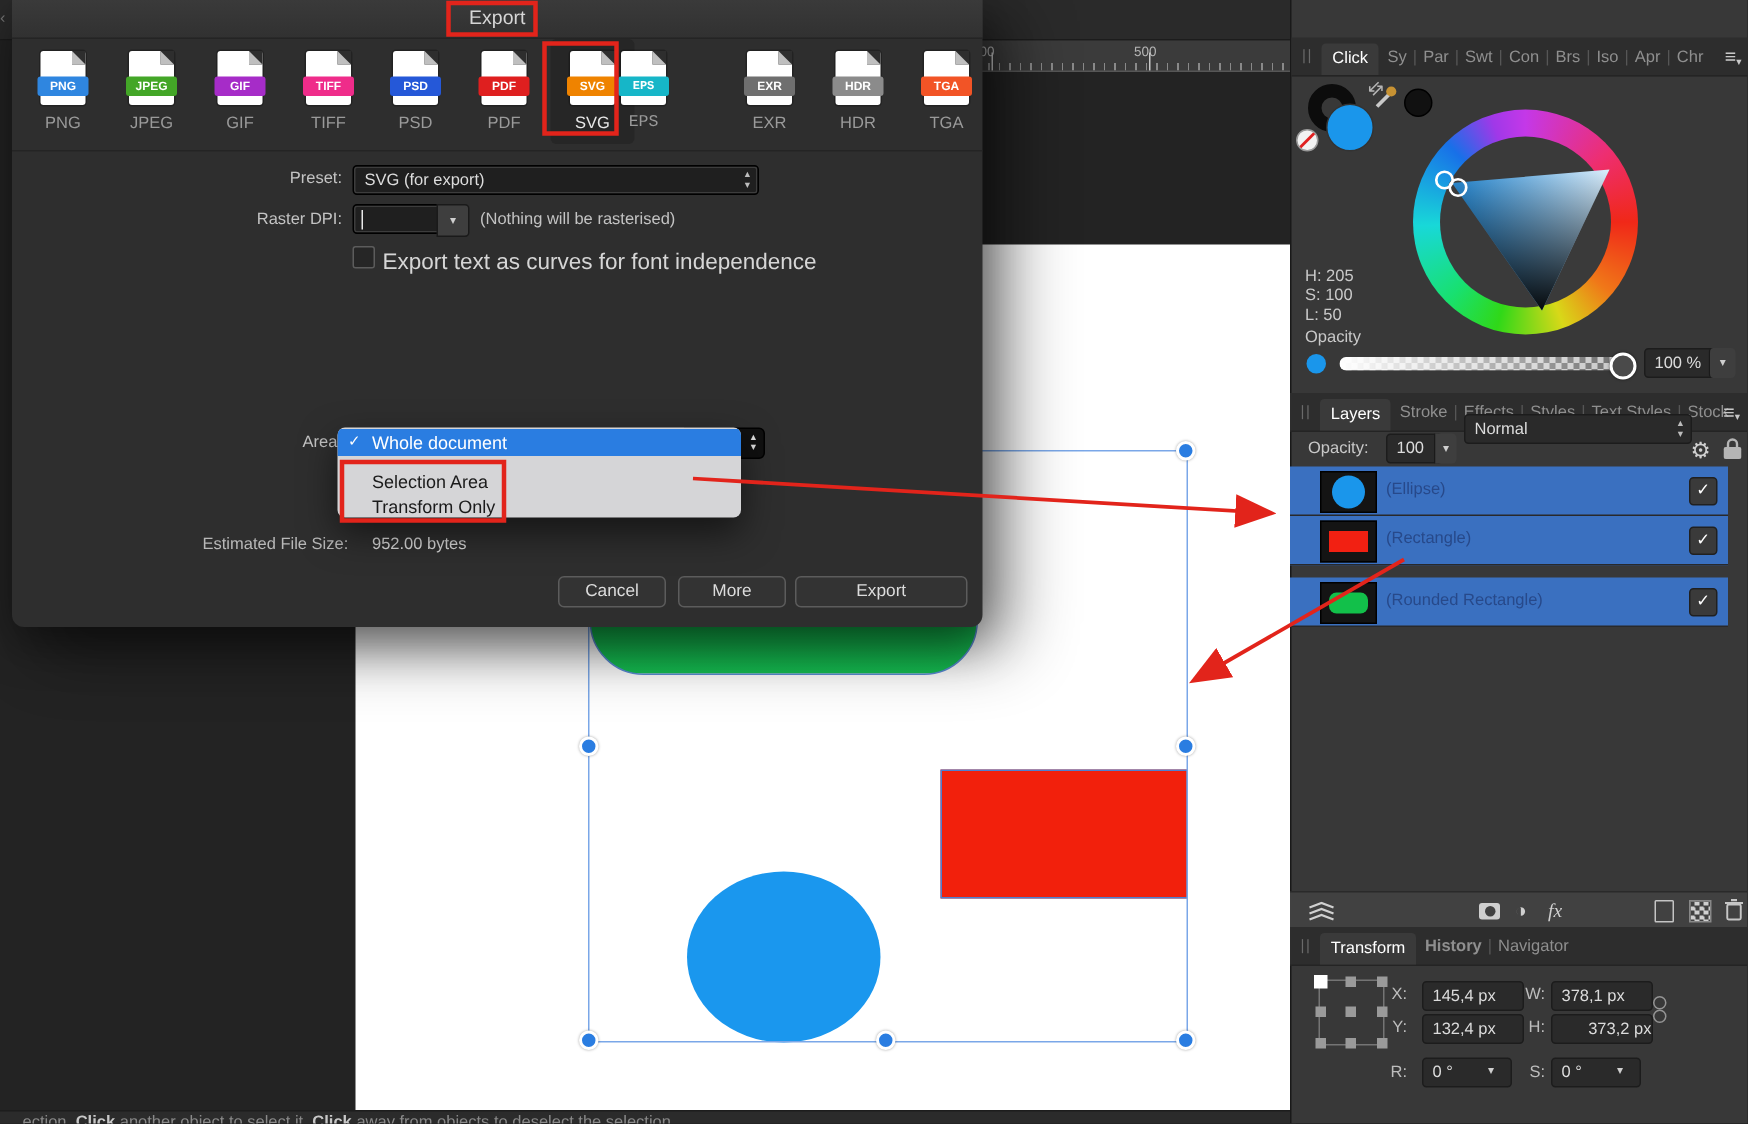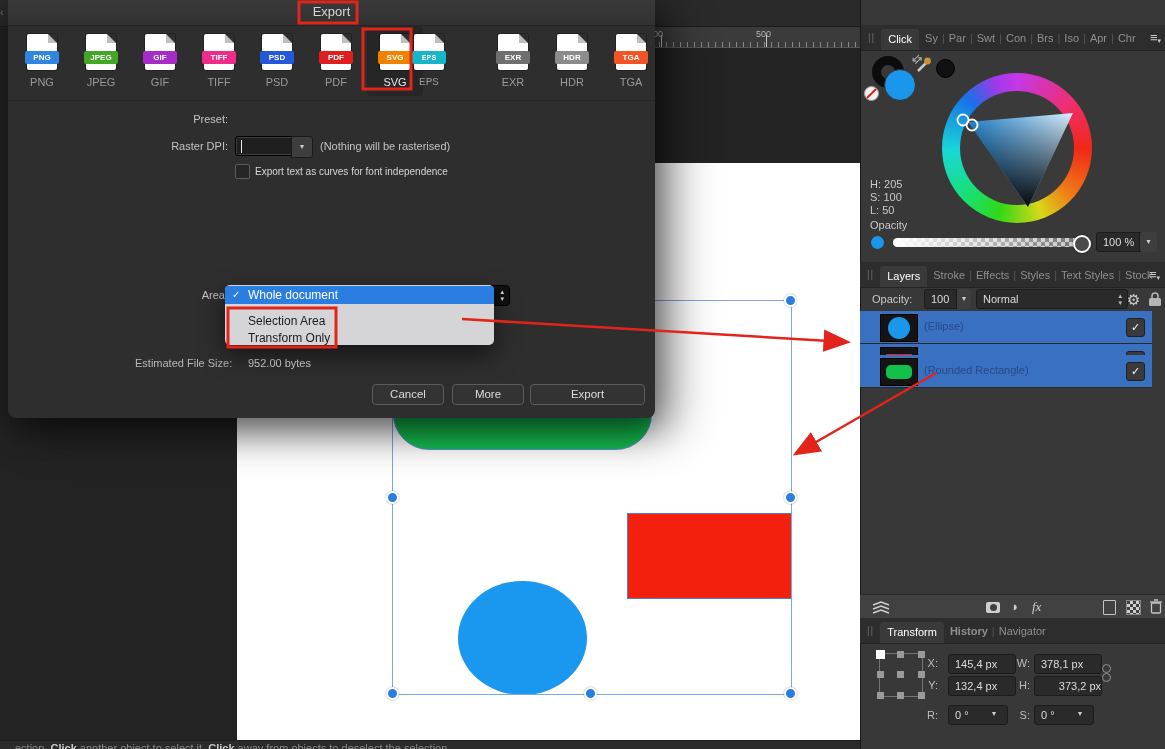--- a/index.html
+++ b/index.html
@@ -226,30 +226,37 @@
     <div class="abs fmt-icon">
         <div class="abs fmt-fold"></div>
       <div class="abs fmt-band" style="background:#f25426;">TGA</div>
       </div>
     <div class="abs fmt-name">TGA</div>
     </div>
 
   <div class="abs" style="left:0;top:100px;width:647px;height:1px;background:#242424;"></div>
 
   <div class="abs dlg-label" style="left:120px;top:113px;width:100px;">Preset:</div>
+  <div class="abs combo" style="left:227px;top:110px;width:262px;height:18px;">
+    <span>SVG (for export)</span>
+    <span class="stepper">
+        <span>▴</span>
+        <span>▾</span>
+      </span>
+  </div>
 
   <div class="abs dlg-label" style="left:120px;top:140px;width:100px;">Raster DPI:</div>
   <div class="abs combo" style="left:227px;top:136px;width:55px;height:18px;">
     <div class="abs caret"></div>
   </div>
   <div class="abs ddbtn" style="left:283px;top:136px;width:20px;height:20px;line-height:20px;border:1px solid #1a1a1a;border-radius:0 3px 3px 0;"><span>▾</span></div>
   <div class="abs" style="left:312px;top:140px;font-size:11px;color:#c3c3c3;">(Nothing will be rasterised)</div>
 
   <div class="abs chk" style="left:227px;top:164px;"></div>
-  <div class="abs" style="left:247px;top:166px;font-size:10px;color:#d6d6d6;">Export text as curves for font independence</div>
+  <div class="abs" style="left:247px;top:166px;font-size:15px;color:#d6d6d6;">Export text as curves for font independence</div>
 
   <div class="abs dlg-label" style="left:150px;top:289px;width:70px;">Area:</div>
   <div class="abs area-stub">
     <span class="stepper" style="color:#e0e0e0;">
         <span>▴</span>
         <span>▾</span>
       </span>
   </div>
 
   <div class="abs" style="left:127px;top:357px;font-size:11px;color:#b8b8b8;">Estimated File Size:</div>
@@ -340,21 +347,21 @@
   <span>Styles</span>
     <span class="sep">|</span>
   <span>Text Styles</span>
     <span class="sep">|</span>
   <span>Stock</span>
   <span class="burger"><span>≡</span><small>▾</small></span>
 </div>
 <div class="abs ptext" style="left:872px;top:293px;">Opacity:</div>
 <div class="abs valbox" style="left:924px;top:289px;width:30px;height:18px;">100 %</div>
 <div class="abs ddbtn" style="left:956px;top:289px;width:14px;height:20px;line-height:20px;border-radius:0 3px 3px 0;"><span>▾</span></div>
-<div class="abs valbox" style="left:976px;top:289px;width:144px;height:18px;">
+<div class="abs valbox" style="left:976px;top:276px;width:144px;height:18px;">
   <span>Normal</span>
   <span class="stepper">
       <span>▴</span>
       <span>▾</span>
     </span>
 </div>
 <span class="abs icn" style="left:1127px;top:291px;font-size:15px;">⚙</span>
 <svg class="abs" style="left:1149px;top:292px;" width="12" height="14">
   <rect y="6" width="12" height="8" rx="1.5" fill="#b5b5b5"></rect>
   <path d="M3 6V4a3 3 0 0 1 6 0v2" stroke="#b5b5b5" stroke-width="1.6" fill="none"></path>
@@ -367,21 +374,21 @@
   <div class="abs lname">(Ellipse)</div>
   <div class="abs lchk">✓</div>
 </div>
 <div class="abs lrow" style="top:344px;">
   <div class="abs lthumb">
     <div class="abs" style="left:5px;top:6px;width:26px;height:14px;background:#f22012;"></div>
     </div>
   <div class="abs lname">(Rectangle)</div>
   <div class="abs lchk">✓</div>
 </div>
-<div class="abs lrow" style="top:355px;">
+<div class="abs lrow" style="top:385px;">
   <div class="abs lthumb">
     <div class="abs" style="left:5px;top:6px;width:26px;height:14px;border-radius:5px;background:#12c04a;"></div>
     </div>
   <div class="abs lname">(Rounded Rectangle)</div>
   <div class="abs lchk">✓</div>
 </div>
 
 <div class="abs ltool">
   <svg class="abs" style="left:12px;top:6px;" width="18" height="13">
     <polyline points="1,4 9,1 17,4" fill="none" stroke="#d0d0d0" stroke-width="1.5"></polyline>

